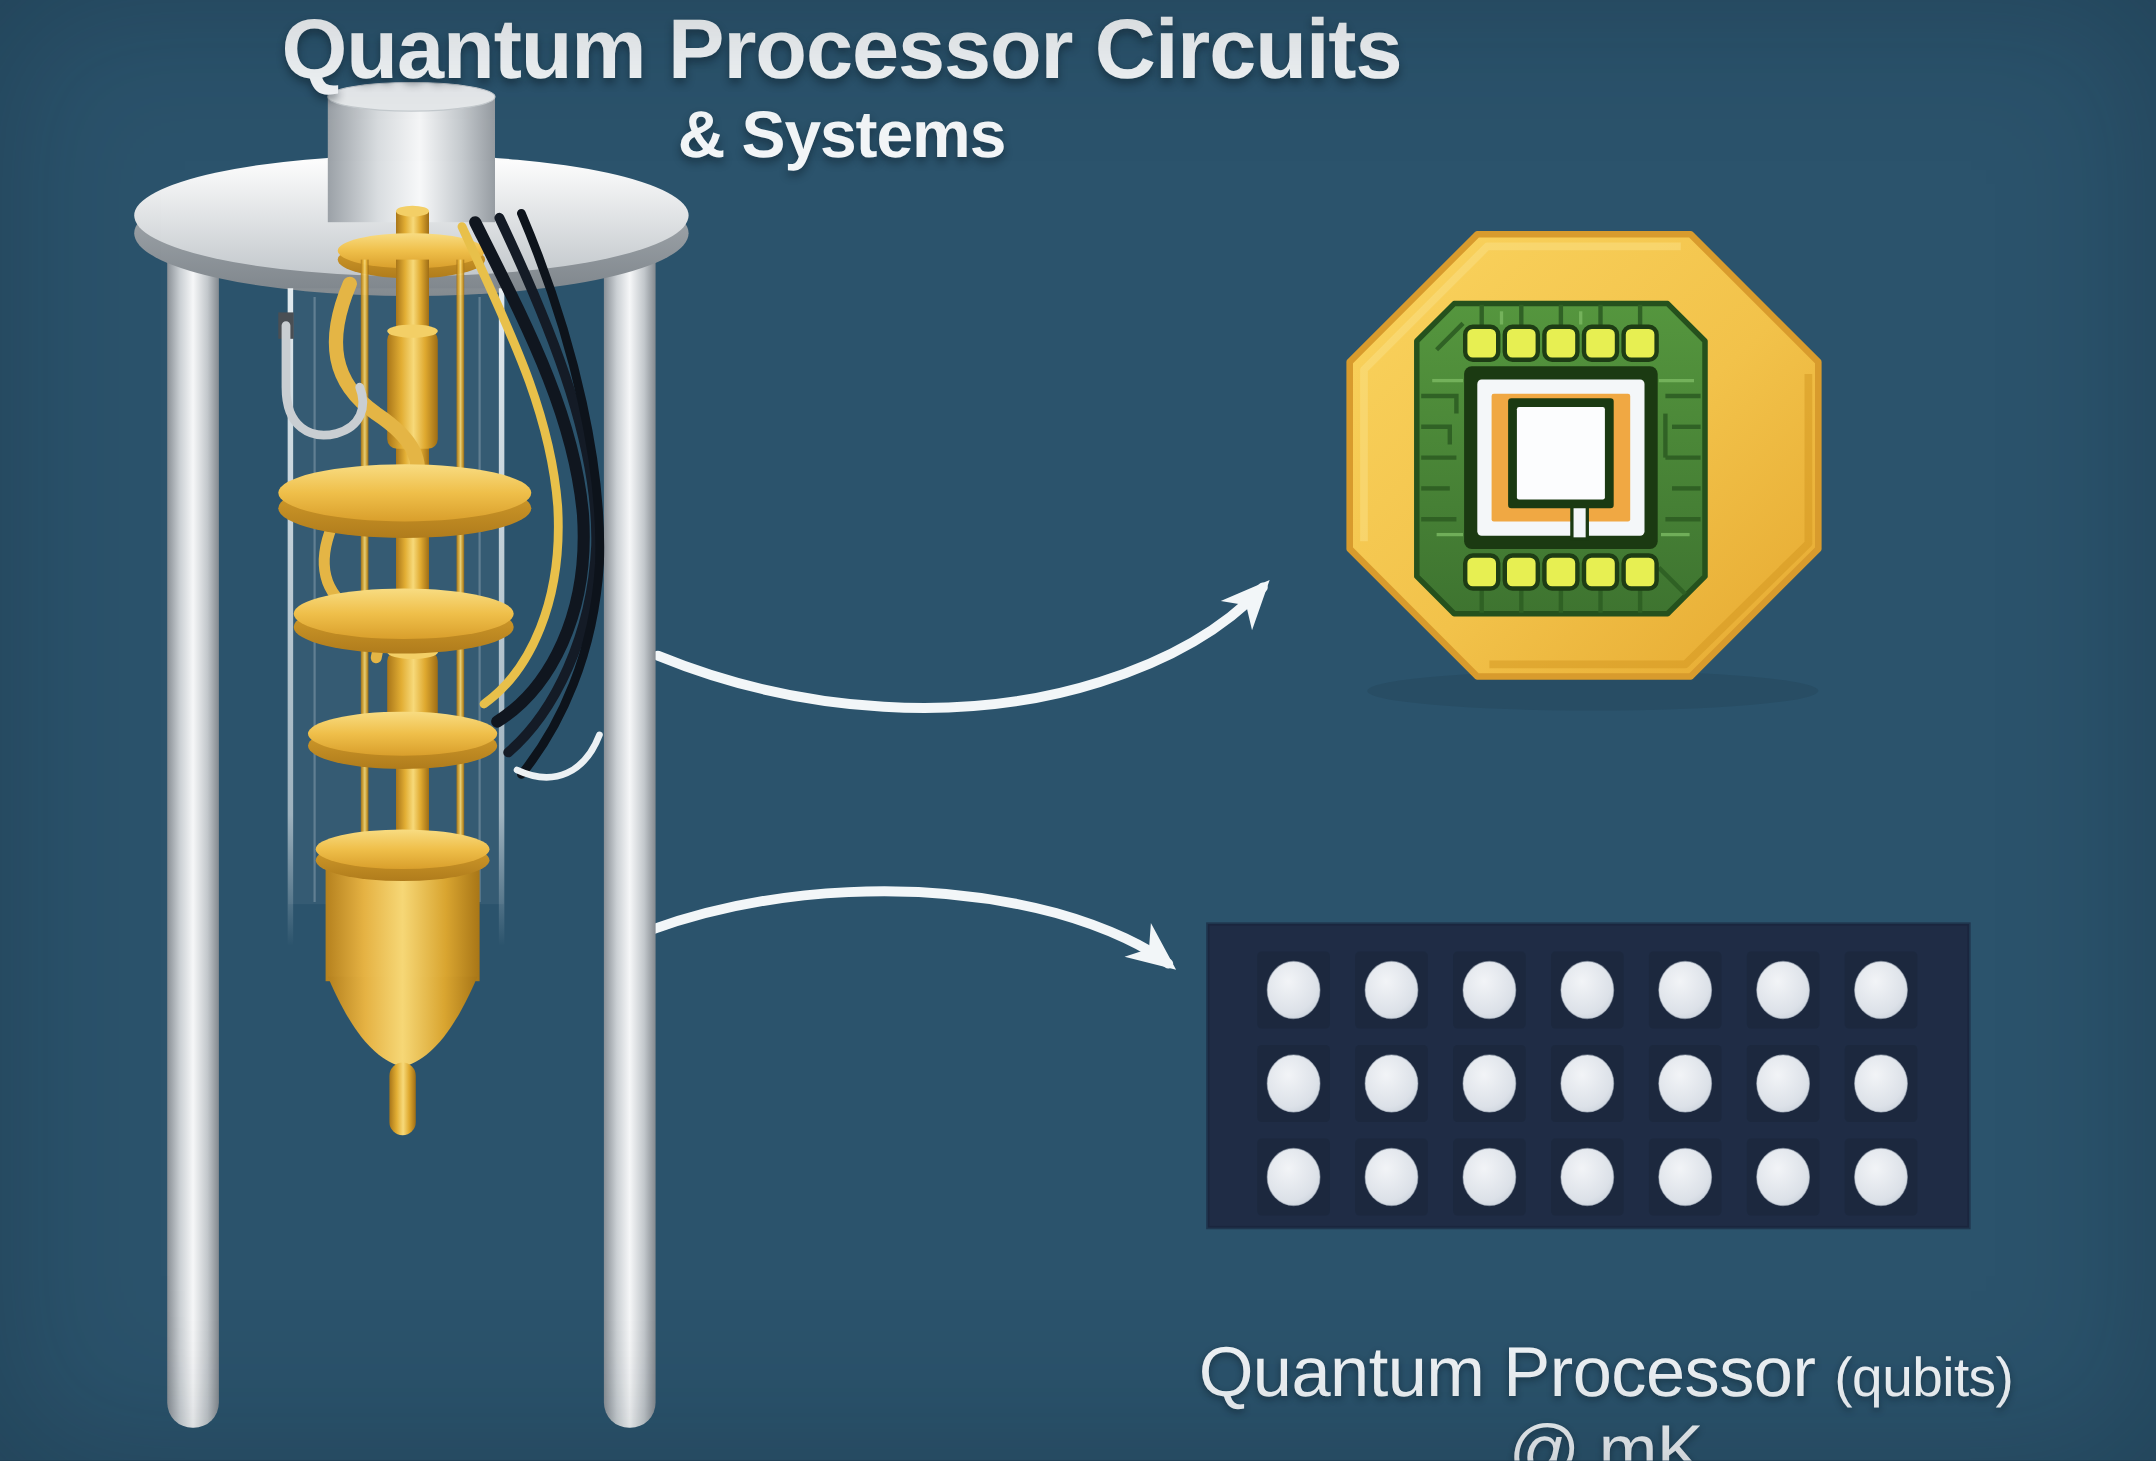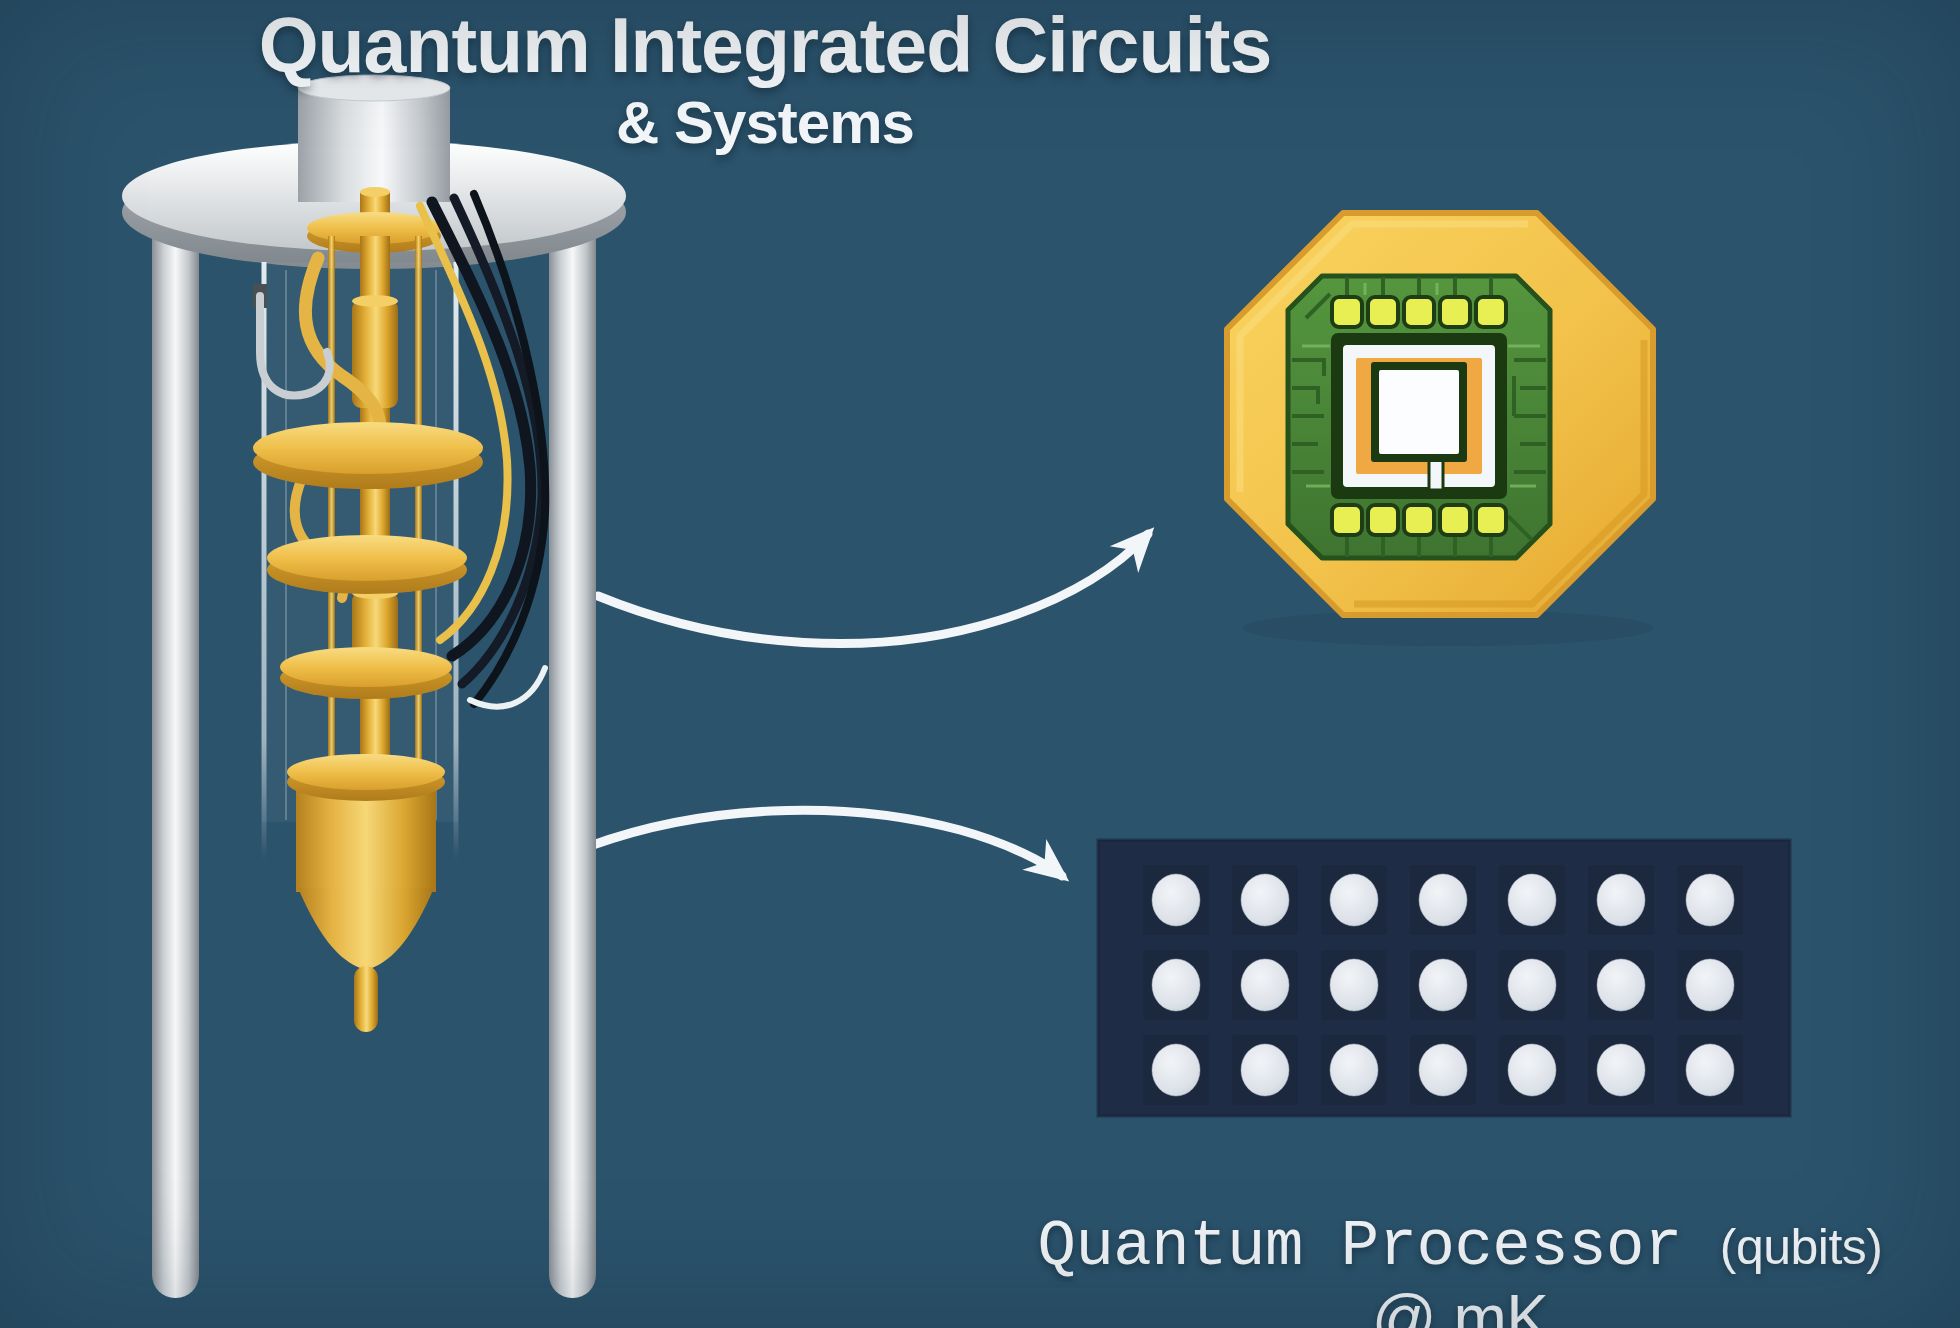--- a/index.html
+++ b/index.html
@@ -21,21 +21,21 @@
   .caption-chip{
     position:absolute;left:1010px;top:668px;width:900px;text-align:center;
     color:#EFF3F6;font-size:60px;font-weight:500;letter-spacing:-0.5px;
     text-shadow:0 3px 7px rgba(8,22,32,.45);
   }
   .caption-proc{
     position:absolute;left:960px;top:1214px;width:1000px;text-align:center;
     color:#EFF3F6;font-weight:500;letter-spacing:-0.5px;line-height:1.05;
     text-shadow:0 3px 7px rgba(8,22,32,.45);
   }
-  .caption-proc .main{font-size:64px;font-family:Liberation Mono, monospace;}
+  .caption-proc .main{font-size:64px;}
   .caption-proc .note{font-size:50px;font-weight:400;}
   .caption-proc .line2{font-size:64px;margin-top:4px;}
 </style>
 </head>
 <body>
 
 <div class="stage">
 
 <svg class="scene" width="1960" height="1328" viewBox="0 0 1960 1328">
   <defs>
@@ -275,21 +275,21 @@
       <path d="M 420 206 C 462 298, 500 372, 507 460 C 512 546, 482 610, 440 640" stroke="#E8C04A" stroke-width="8"></path>
       <path d="M 432 202 C 480 298, 522 378, 530 468 C 536 558, 500 626, 452 656" stroke="#10161F" stroke-width="11"></path>
       <path d="M 454 198 C 506 308, 544 408, 542 496 C 538 578, 504 648, 462 684" stroke="#141B26" stroke-width="9"></path>
       <path d="M 474 194 C 524 312, 548 428, 545 512 C 540 594, 510 660, 474 704" stroke="#0D131B" stroke-width="8"></path>
       <path d="M 470 700 C 504 716, 532 702, 545 668" stroke="#ECF1F4" stroke-width="6"></path>
     </g>
   </g>
 </svg>
 
 <div class="title">
-  <div class="t1">Quantum Integrated Circuits</div>
+  <div class="t1">Quantum Processor Circuits</div>
   <div class="t2">&amp; Systems</div>
 </div>
 
 
 <div class="caption-proc">
   <div><span class="main">Quantum Processor</span><span class="main">&nbsp;</span><span class="note">(qubits)</span></div>
   <div class="line2">@ mK</div>
 </div>
 
 </div>

